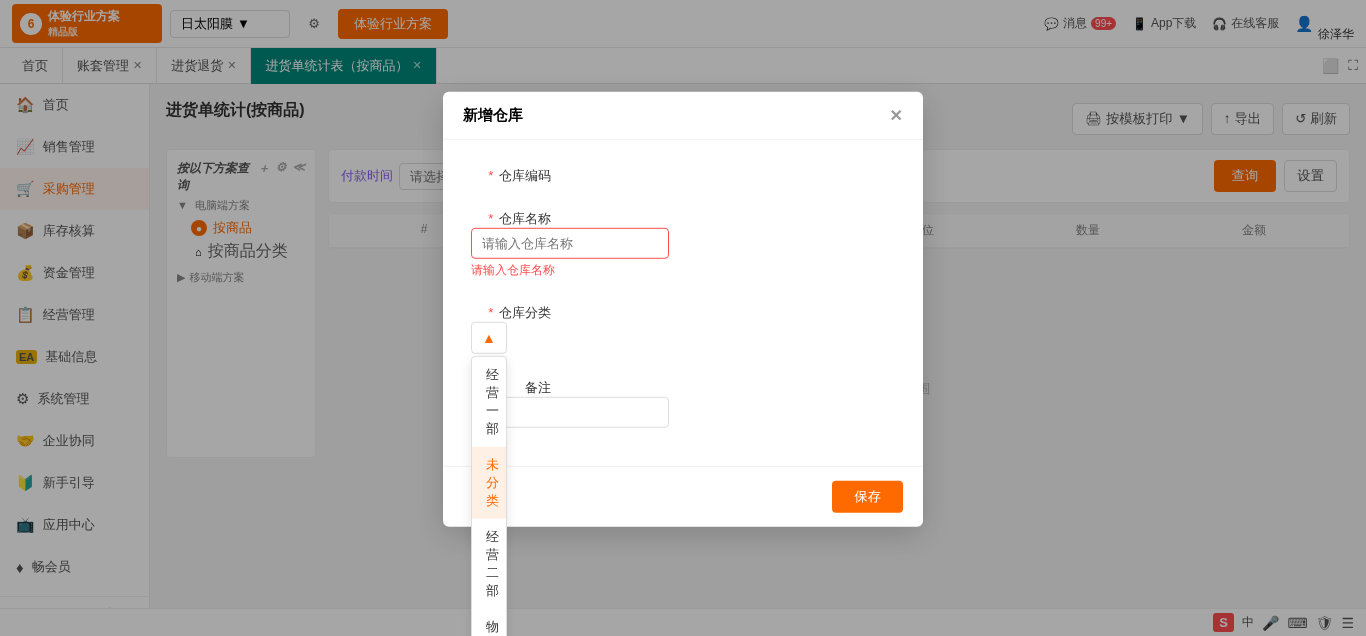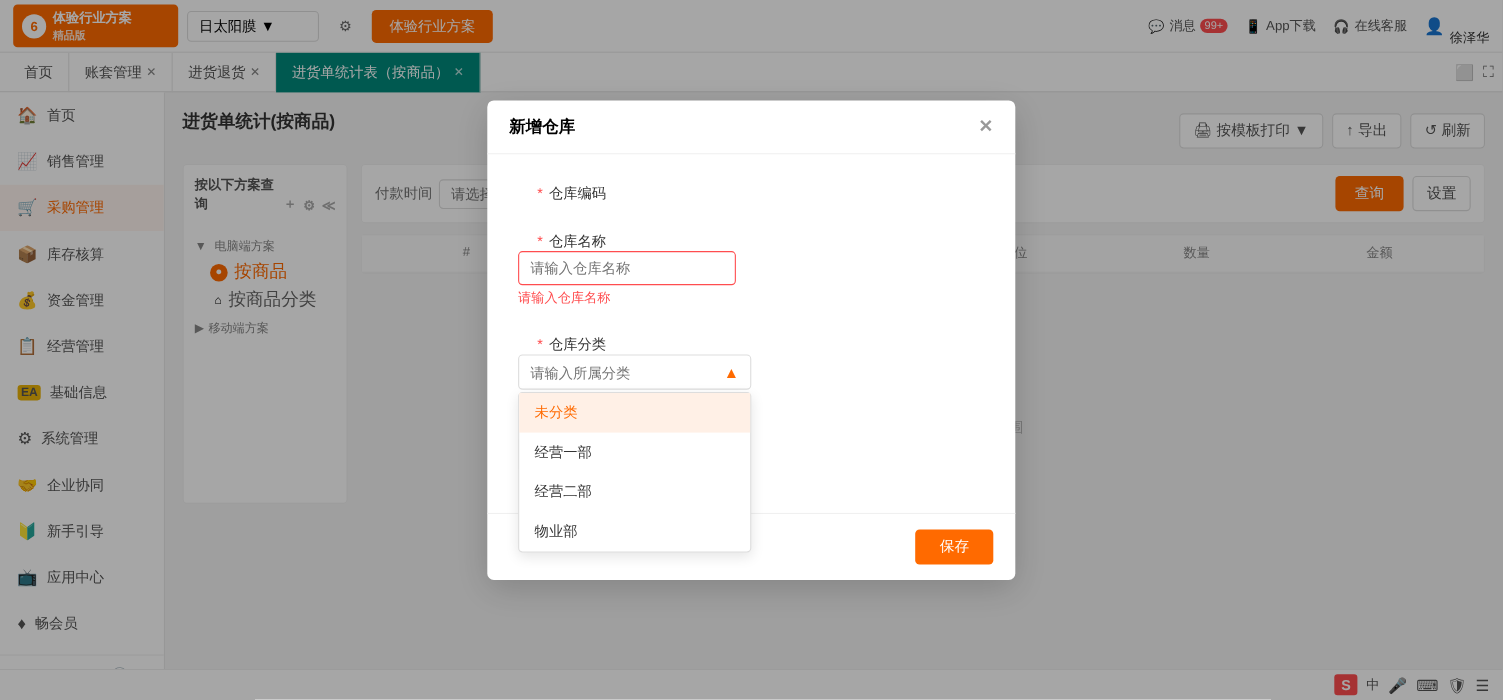--- a/index.html
+++ b/index.html
@@ -66,21 +66,21 @@
 
     
     .content { flex: 1; padding: 16px; overflow: auto; position: relative; }
     .page-title { font-size: 16px; font-weight: bold; color: #333; margin-bottom: 16px; }
 
     .content-header { display: flex; align-items: center; justify-content: space-between; margin-bottom: 12px; }
     .content-header-right { display: flex; gap: 8px; }
     .btn-orange { background: #ff6a00; color: #fff; border: none; border-radius: 4px; padding: 6px 18px; cursor: pointer; }
     .btn-white { background: #fff; color: #555; border: 1px solid #ddd; border-radius: 4px; padding: 6px 12px; cursor: pointer; display: flex; align-items: center; gap: 4px; }
     .form-item { display: flex; align-items: center; gap: 6px; }
-    .form-label { color: #737373; white-space: nowrap; }
+    .form-label { color: #8b5cf6; white-space: nowrap; }
     .form-input {
       border: 1px solid #ddd; border-radius: 4px; padding: 5px 10px;
       font-size: 13px; outline: none; width: 140px;
     }
     .form-select {
       border: 1px solid #ddd; border-radius: 4px; padding: 5px 10px;
       font-size: 13px; outline: none; width: 130px; background: #fff;
     }
 
     .table-area { background: #fff; border-radius: 4px; border: 1px solid #f0f0f0; }
@@ -283,34 +283,34 @@
         </button>
         <button class="btn-white">
           <span>↺</span>
           <span>刷新</span>
         </button>
       </div>
     </div>
 
     <div style="display:flex; gap:12px;">
       <div style="width:150px; background:#fff; border:1px solid #f0f0f0; border-radius:4px; padding:10px; font-size:12px;">
-        <div style="display:flex; align-items:flex-end; gap:6px; margin-bottom:22px; color:#555; font-weight:bold;">
+        <div style="display:flex; align-items:flex-start; gap:6px; margin-bottom:4px; color:#555; font-weight:bold;font-style:italic;">
           <span>按以下方案查询</span>
           <span style="cursor:pointer; color:#aaa;">＋</span>
           <span style="cursor:pointer; color:#aaa;">⚙</span>
           <span style="cursor:pointer; color:#aaa;">≪</span>
         </div>
         <div style="color:#888; font-size:11px; margin-bottom:6px;">
           <span style="margin-right:4px;">▼</span>
           <span>电脑端方案</span>
         </div>
         <div style="display:flex; flex-direction:column; gap:4px; margin-left:14px;">
           <div style="display:flex; align-items:center; gap:6px; cursor:pointer;">
             <span style="width:16px; height:16px; background:#ff6a00; border-radius:50%; display:flex; align-items:center; justify-content:center; color:#fff; font-size:10px;">●</span>
-            <span style="color:#ff6a00; font-size:16px;">按商品</span>
+            <span style="color:#ff6a00; font-size:13px;">按商品</span>
           </div>
           <div style="display:flex; align-items:center; gap:6px; padding-left:4px; cursor:pointer;">
             <span style="font-size:11px;">⌂</span>
             <span style="color:#666; font-size:16px;">按商品分类</span>
           </div>
         </div>
         <div style="color:#888; font-size:11px; margin-top:8px; display:flex; align-items:center; gap:4px; cursor:pointer;">
           <span>▶</span>
           <span>移动端方案</span>
         </div>
@@ -397,27 +397,26 @@
       </div>
     </div>
 
     <div class="form-row">
       <div class="form-row-label">
         <span class="required">*</span>
         <span>仓库分类</span>
       </div>
       <div class="form-row-input dropdown-wrapper">
         <div class="dropdown-input-row">
-          <input type="text" placeholder="请输入所属分类" style="border: none; outline: none; flex: 1 1 0%; font-size: 13px; color: rgb(170, 170, 170); background: transparent;">
           <span class="dropdown-arrow">▲</span>
         </div>
 
         <div class="dropdown-list">
+          <div class="dropdown-item">经营一部</div>
           <div class="dropdown-item selected">未分类</div>
-          <div class="dropdown-item">经营一部</div>
           <div class="dropdown-item">经营二部</div>
           <div class="dropdown-item">物业部</div>
         </div>
       </div>
     </div>
 
     <div class="form-row">
       <div class="form-row-label">
         <span>备注</span>
       </div>

